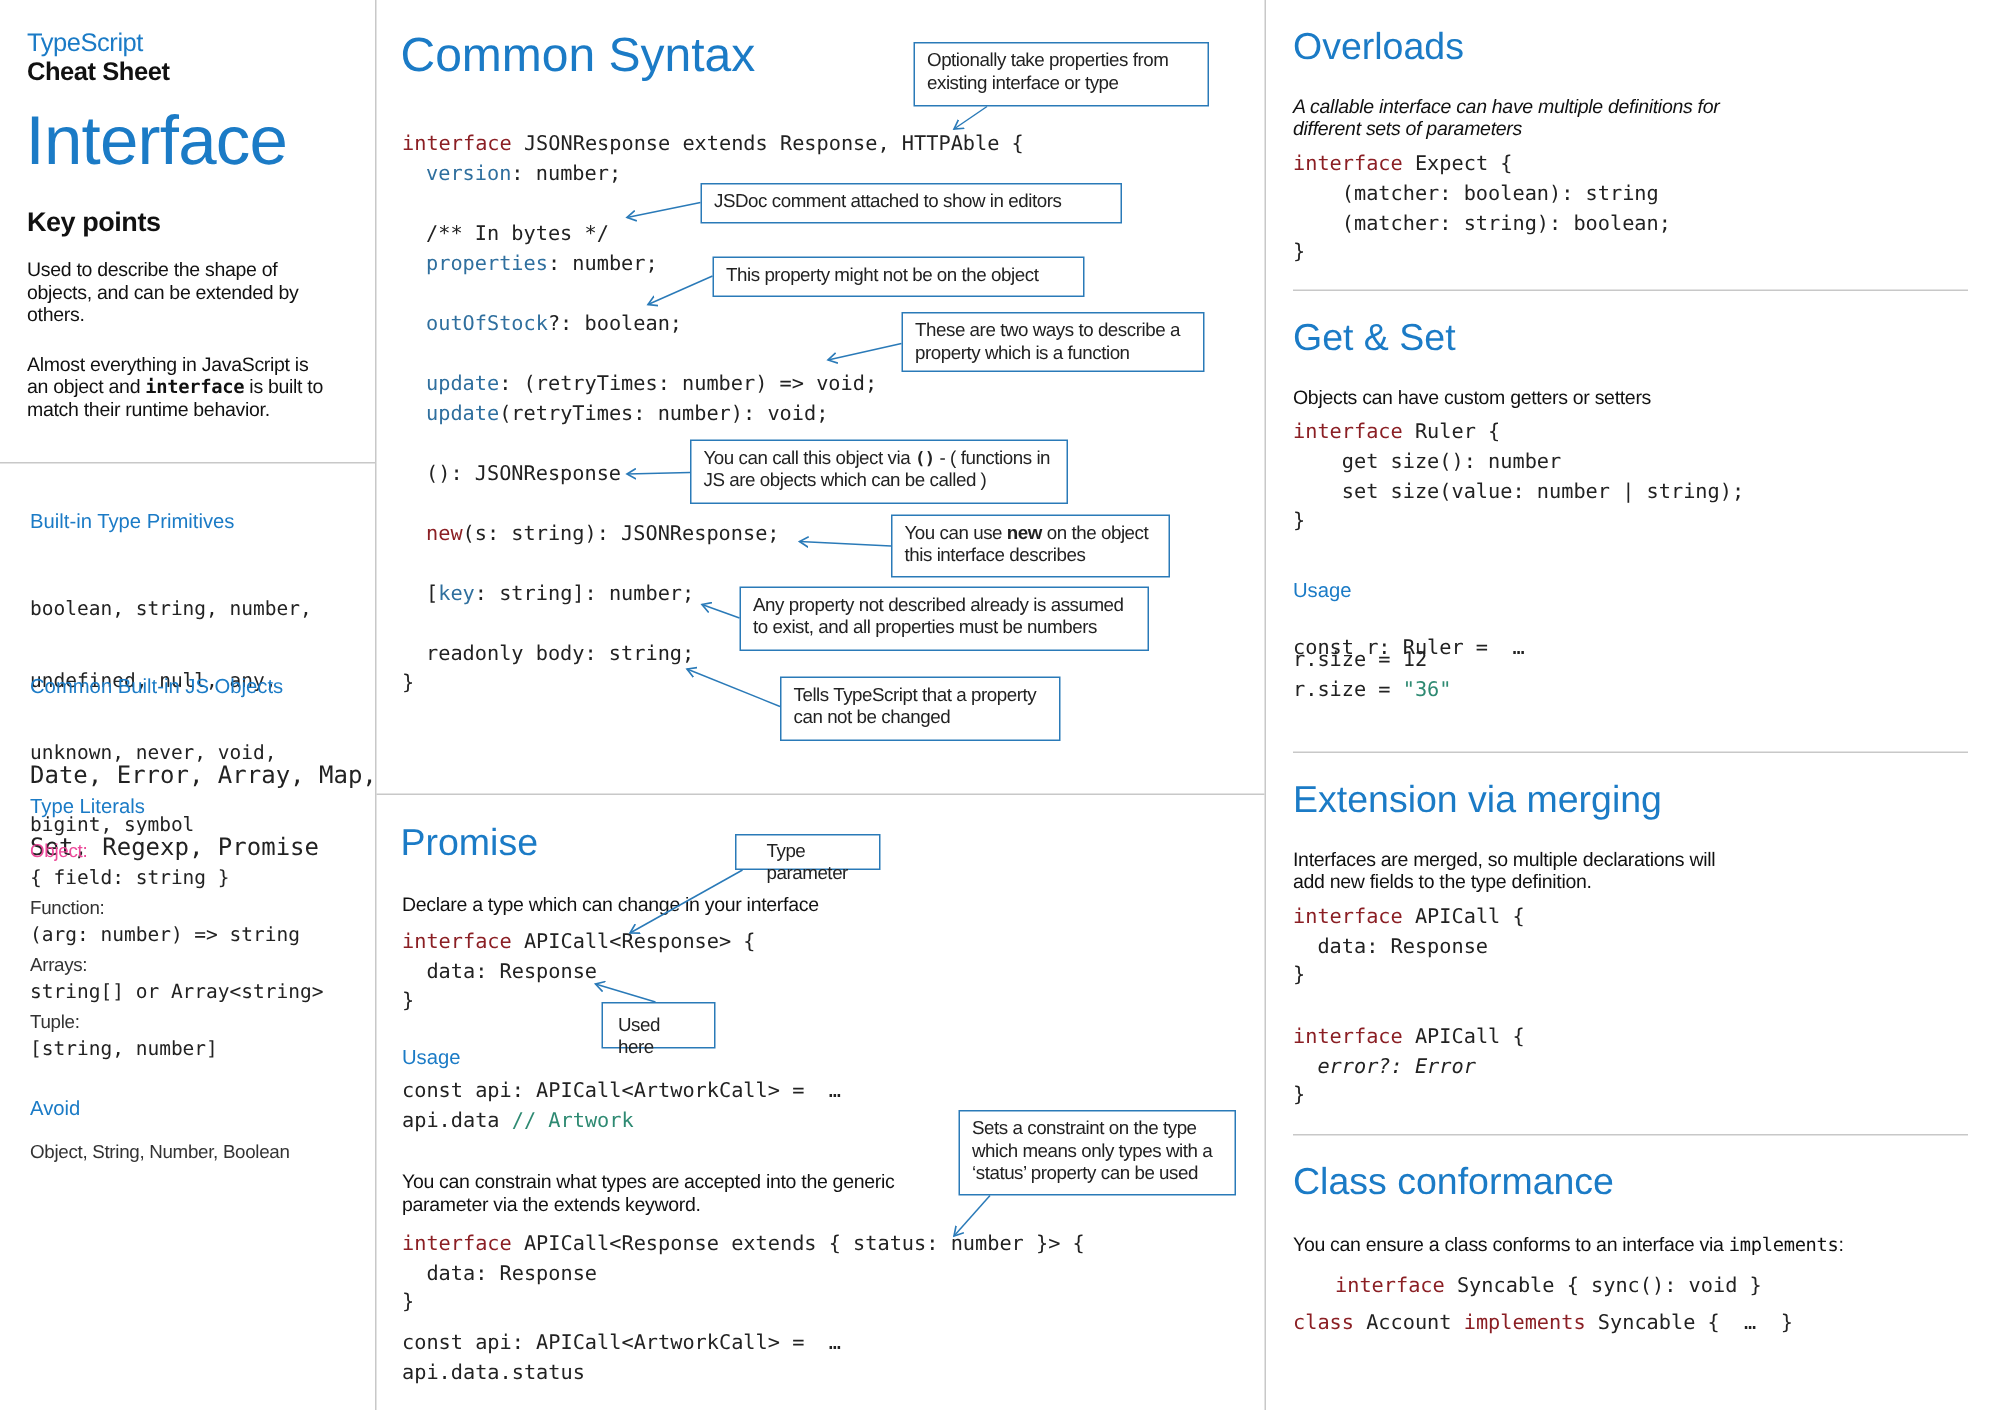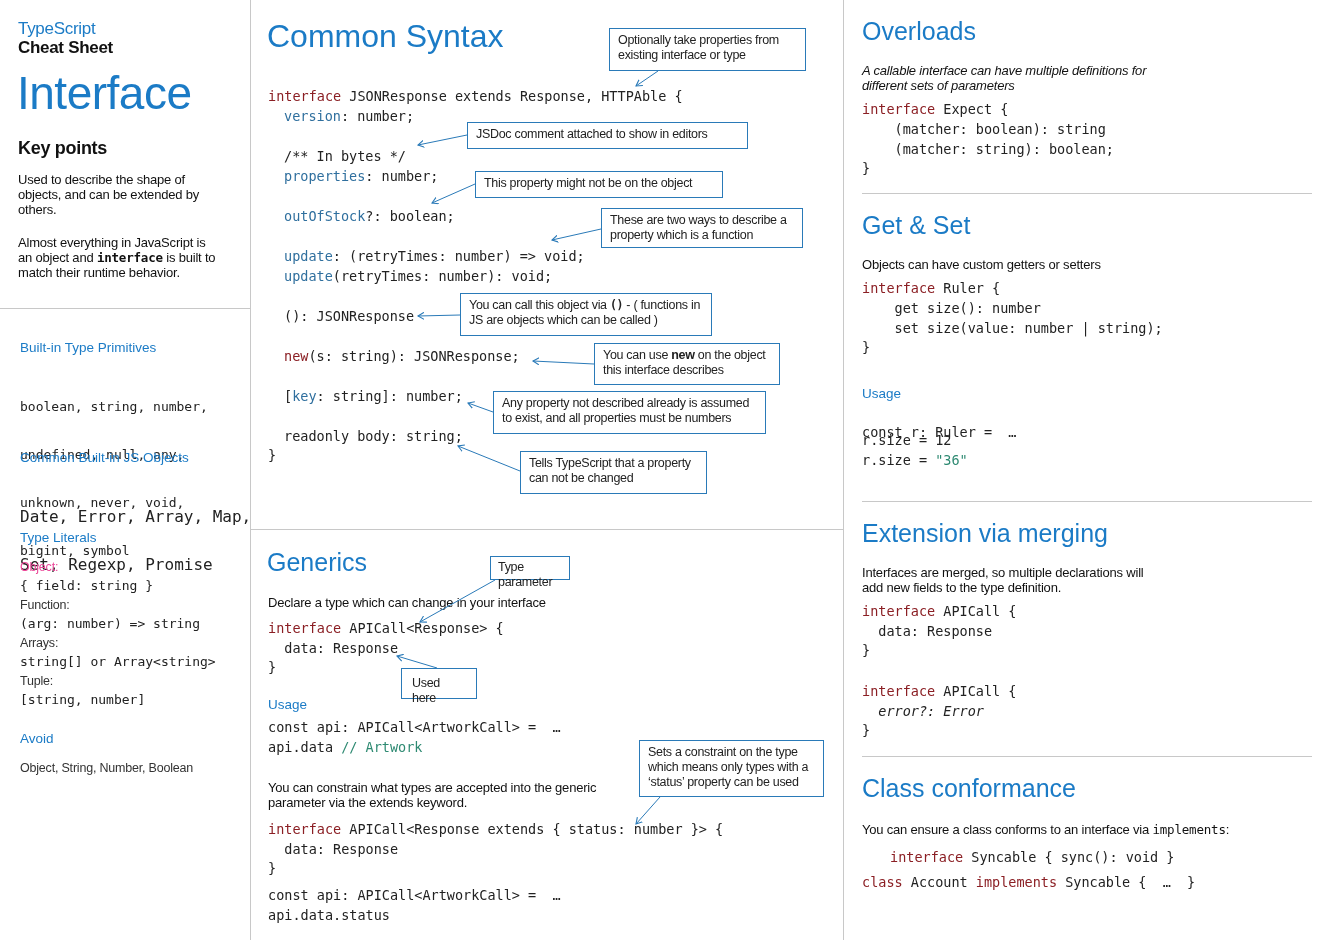--- a/index.html
+++ b/index.html
@@ -95,22 +95,22 @@
     <span>You can call this object via </span><span class="mono" style="font-weight:bold;font-size:11.5px;">()</span><span> - ( functions in JS are objects which can be called )</span>
   </div>
   <div class="callout" style="left:594px;top:343px;width:186px;height:42px;">
     <span>You can use </span><span style="font-weight:bold;">new</span><span> on the object this interface describes</span>
   </div>
   <div class="callout" style="left:493px;top:391px;width:273px;height:43px;">Any property not described already is assumed to exist, and all properties must be numbers</div>
   <div class="callout" style="left:520px;top:451px;width:187px;height:43px;">Tells TypeScript that a property can not be changed</div>
 </div>
 
 <div>
-  <h2 class="h-sec" style="left:267px;top:548px;font-size:25px;">Generics</h2>
-  <div class="callout" style="left:490px;top:556px;width:80px;height:24px;padding:3px 7px;">Type parameter</div>
+  <h2 class="h-sec" style="left:267px;top:548px;font-size:25px;">Promise</h2>
+  <div class="callout" style="left:490px;top:556px;width:97px;height:24px;padding:3px 20px;">Type parameter</div>
   <div class="txt" style="left:268px;top:595px;">Declare a type which can change in your interface</div>
   <div class="code" style="left:268px;top:620px;"><span class="kw">interface</span><span> APICall&lt;Response&gt; {</span></div>
   <div class="code" style="left:268px;top:640px;">  data: Response</div>
   <div class="code" style="left:268px;top:659px;">}</div>
   <div class="callout" style="left:401px;top:668px;width:76px;height:31px;padding:7px 10px;">Used here</div>
   <div class="h-sub" style="left:268px;top:697px;font-size:13.5px;">Usage</div>
   <div class="code" style="left:268px;top:719px;">const api: APICall&lt;ArtworkCall&gt; =  …</div>
   <div class="code" style="left:268px;top:739px;"><span>api.data </span><span class="cmt">// Artwork</span></div>
   <div class="txt" style="left:268px;top:780px;width:350px;">You can constrain what types are accepted into the generic parameter via the extends keyword.</div>
   <div class="callout" style="left:639px;top:740px;width:185px;height:57px;">Sets a constraint on the type which means only types with a ‘status’ property can be used</div>

